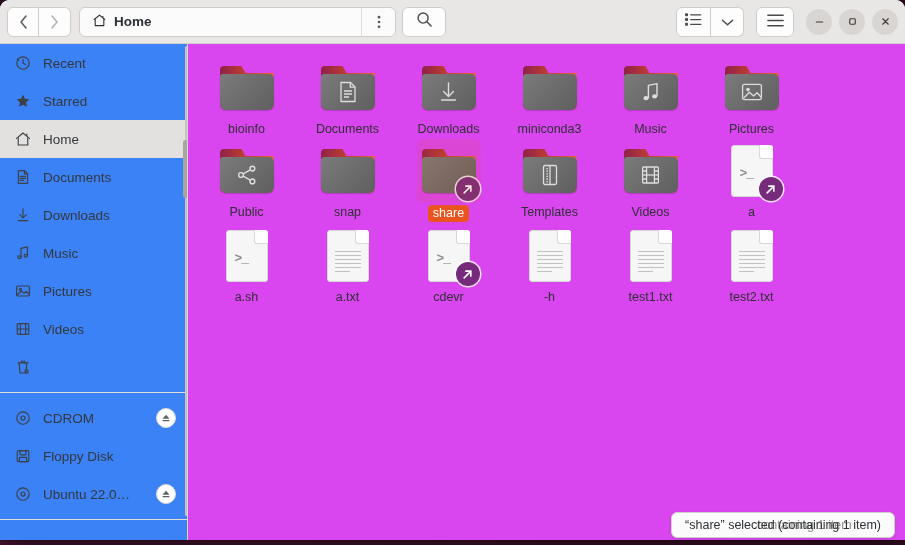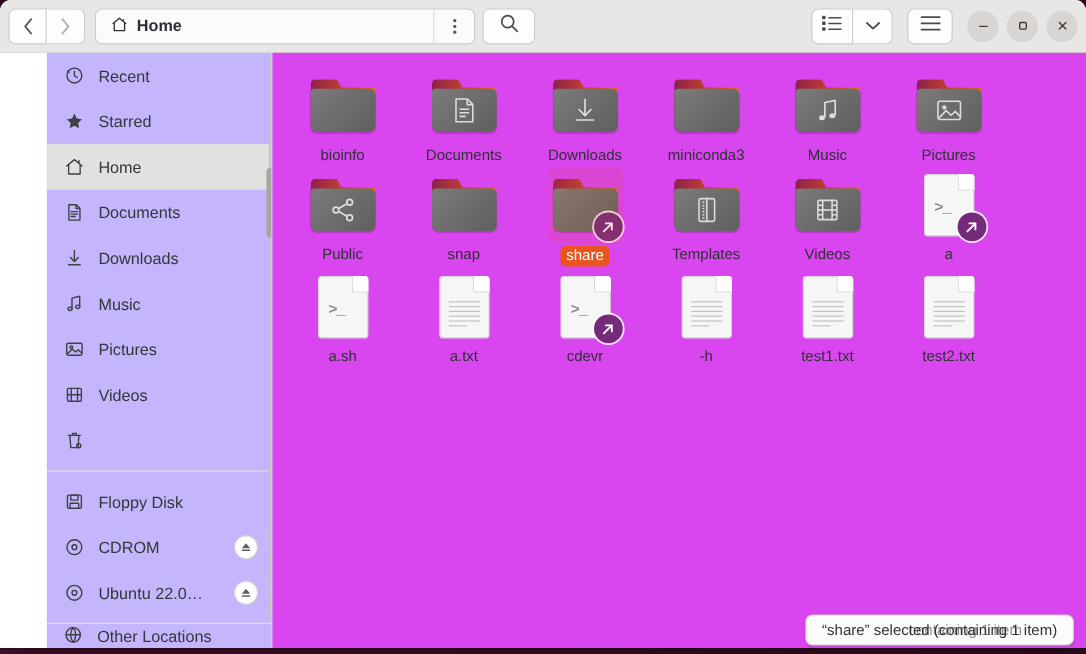--- a/index.html
+++ b/index.html
@@ -83,23 +83,23 @@
     background:#d9d5d2; color:#3b3b3b;
     display:flex; align-items:center; justify-content:center;
     cursor:pointer;
   }
 
   
   #body { display:flex; height:496px; }
 
   
   #sidebar {
-    width:188px; background:#c4b5fd;
+    width:188px; background:#3b82f6;
     border-right:1px solid #d9d5d2;
-    position:relative; overflow:hidden;margin-left:39px;
+    position:relative; overflow:hidden;
   }
   .sb-item {
     height:38px; display:flex; align-items:center; gap:12px;
     padding:0 11px 0 14px;
     font-size:13.5px; color:#34373b;
     cursor:pointer;
   }
   .sb-item.active { background:#e3e1df; }
   .sb-item .sb-ico {
     width:17px; height:17px; flex:0 0 17px;
@@ -449,70 +449,61 @@
                 <path d="M6.4 3.8 V2.2 H9.6 V3.8"></path>
                 <path d="M4.2 3.8 L5 14 H11 L11.8 3.8"></path>
                 <circle cx="11.6" cy="12.4" r="1.7"></circle>
               </svg>
             </span>
           </div>
           <div class="sb-sep"></div>
           <div class="sb-item">
             <span class="sb-ico">
               <svg width="16" height="16" viewBox="0 0 16 16" fill="none" stroke="#3d4044" stroke-width="1.15" stroke-linecap="round" stroke-linejoin="round">
-                <rect x="2.2" y="2.6" width="11.6" height="11" rx="1.3"></rect>
-                <rect x="5" y="2.6" width="6" height="4.2" rx=".5"></rect>
-                <rect x="4.4" y="9.4" width="7.2" height="4.2" rx=".5"></rect>
-              </svg>
-            </span>
-            <span class="sb-lbl">Floppy Disk</span>
-          </div>
-          <div class="sb-item">
-            <span class="sb-ico">
-              <svg width="16" height="16" viewBox="0 0 16 16" fill="none" stroke="#3d4044" stroke-width="1.15" stroke-linecap="round" stroke-linejoin="round">
                 <circle cx="8" cy="8" r="6.2"></circle>
                 <circle cx="8" cy="8" r="2"></circle>
               </svg>
             </span>
             <span class="sb-lbl">CDROM</span>
             <span class="sb-eject">
               <svg width="10" height="10" viewBox="0 0 12 12" fill="#5c5f63">
                 <path d="M6 2 L10.2 7 H1.8 Z"></path>
                 <rect x="1.8" y="8.4" width="8.4" height="1.5" rx=".5"></rect>
               </svg>
             </span>
           </div>
           <div class="sb-item">
             <span class="sb-ico">
               <svg width="16" height="16" viewBox="0 0 16 16" fill="none" stroke="#3d4044" stroke-width="1.15" stroke-linecap="round" stroke-linejoin="round">
+                <rect x="2.2" y="2.6" width="11.6" height="11" rx="1.3"></rect>
+                <rect x="5" y="2.6" width="6" height="4.2" rx=".5"></rect>
+                <rect x="4.4" y="9.4" width="7.2" height="4.2" rx=".5"></rect>
+              </svg>
+            </span>
+            <span class="sb-lbl">Floppy Disk</span>
+          </div>
+          <div class="sb-item">
+            <span class="sb-ico">
+              <svg width="16" height="16" viewBox="0 0 16 16" fill="none" stroke="#3d4044" stroke-width="1.15" stroke-linecap="round" stroke-linejoin="round">
                 <circle cx="8" cy="8" r="6.2"></circle>
                 <circle cx="8" cy="8" r="2"></circle>
               </svg>
             </span>
             <span class="sb-lbl">Ubuntu 22.0…</span>
             <span class="sb-eject">
               <svg width="10" height="10" viewBox="0 0 12 12" fill="#5c5f63">
                 <path d="M6 2 L10.2 7 H1.8 Z"></path>
                 <rect x="1.8" y="8.4" width="8.4" height="1.5" rx=".5"></rect>
               </svg>
             </span>
           </div>
           <div class="sb-sep"></div>
         </div>
       <div id="sb-scroll"></div>
       <div id="sb-scroll-thumb"></div>
-      <div class="sb-fade">
-        <span class="sb-ico">
-          <svg width="16" height="16" viewBox="0 0 16 16" fill="none" stroke="#3d4044" stroke-width="1.2">
-              <circle cx="8" cy="8" r="6"></circle>
-              <path d="M2 8 H14 M8 2 C5.2 5 5.2 11 8 14 C10.8 11 10.8 5 8 2"></path>
-            </svg>
-        </span>
-        <span class="sb-lbl">Other Locations</span>
-      </div>
     </div>
 
     <div id="fileview">
       <div id="grid">
           <div class="cell">
             <div class="icon-wrap">
               <div class="folder tab-clip">
                 <div class="back"></div>
                 <div class="front"></div>
               </div>

